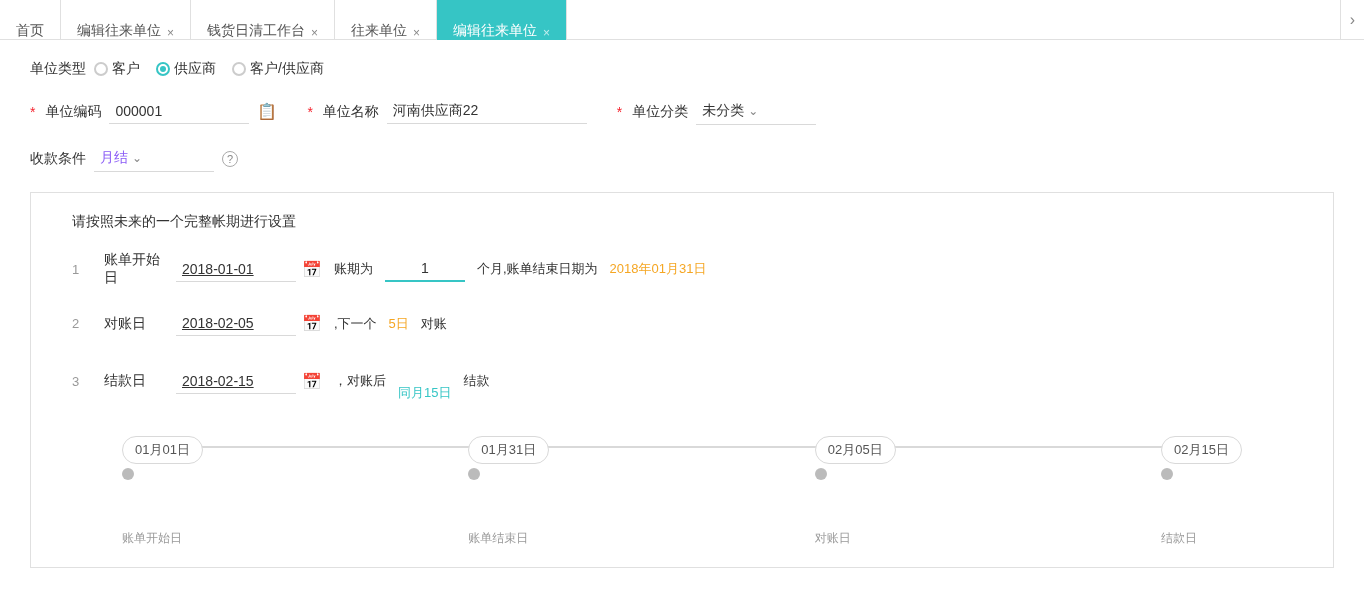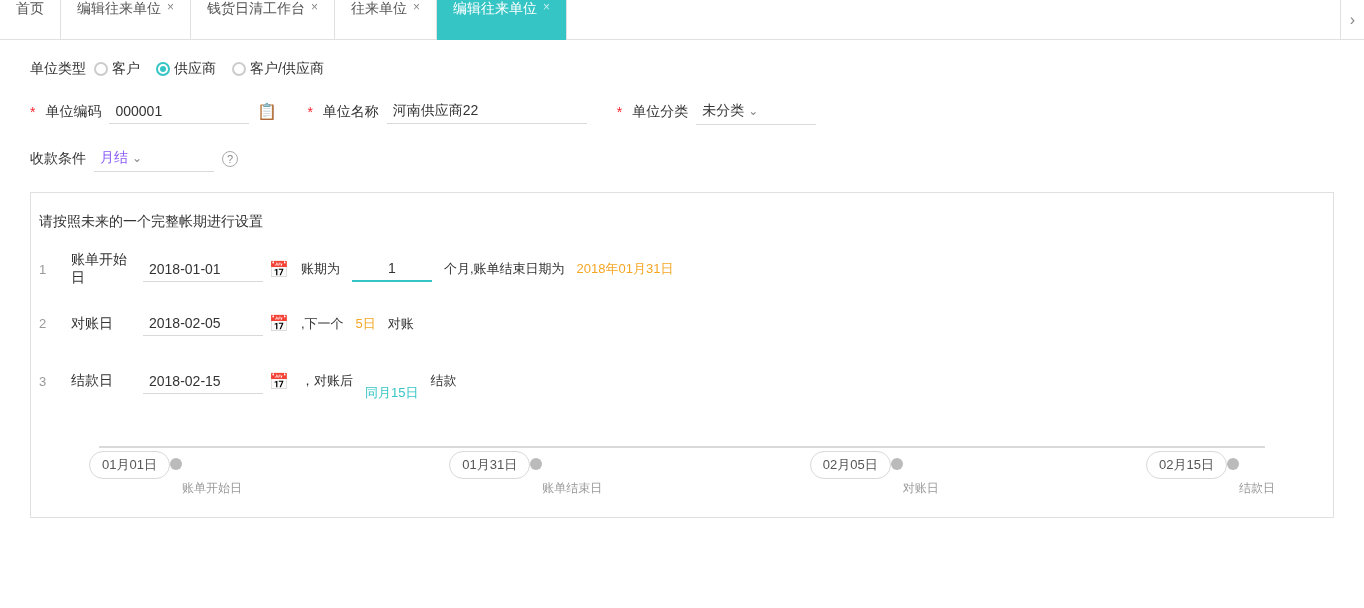--- a/index.html
+++ b/index.html
@@ -9,21 +9,21 @@
     .tab-bar {
       display: flex;
       align-items: center;
       background: #fff;
       border-bottom: 1px solid #e0e0e0;
       height: 40px;
       padding: 0 0;
     }
     .tab-item {
       display: flex;
-      align-items: flex-start;
+      align-items: flex-end;
       padding: 0 16px;
       height: 40px;
       cursor: pointer;
       font-size: 14px;
       color: #555;
       border-right: 1px solid #e0e0e0;
       white-space: nowrap;
       gap: 6px;
     }
     .tab-item.active {
@@ -149,21 +149,21 @@
       justify-content: center;
       font-size: 11px;
       color: #888;
       cursor: pointer;
     }
 
     
     .card-box {
       border: 1px solid #e0e0e0;
       border-radius: 0;
-      padding: 20px 8px;
+      padding: 20px 41px;
       margin-top: 8px;
     }
     .card-title {
       color: #333;
       margin-bottom: 20px;
       font-size: 14px;
     }
 
     
     .setting-row {
@@ -187,20 +187,21 @@
       gap: 6px;
     }
     .date-input {
       border: none;
       border-bottom: 1px solid #d9d9d9;
       outline: none;
       padding: 4px 6px;
       font-size: 14px;
       color: #333;
       width: 120px;
+      text-decoration: underline;
     }
     .row-desc {
       color: #333;
       font-size: 13px;
     }
     .orange { color: #f5a623; }
     .teal { color: #36c5c5; margin-top: 24px; }
     .num-input {
       border: none;
       border-bottom: 2px solid #36c5c5;
@@ -257,22 +258,22 @@
       z-index: 2;
       margin-bottom: 6px;
     }
     .tl-label-bottom {
       font-size: 12px;
       color: #999;
       margin-top: 44px;
     }
     .tl-node-wrap {
       display: flex;
-      flex-direction: row;
-      align-items: center;
+      flex-direction: column;
+      align-items: flex-start;
     }
   </style>
 </head>
 <body>
 
 <div class="tab-bar">
   <div class="tab-item">
     <span>首页</span>
   </div>
   <div class="tab-item">

